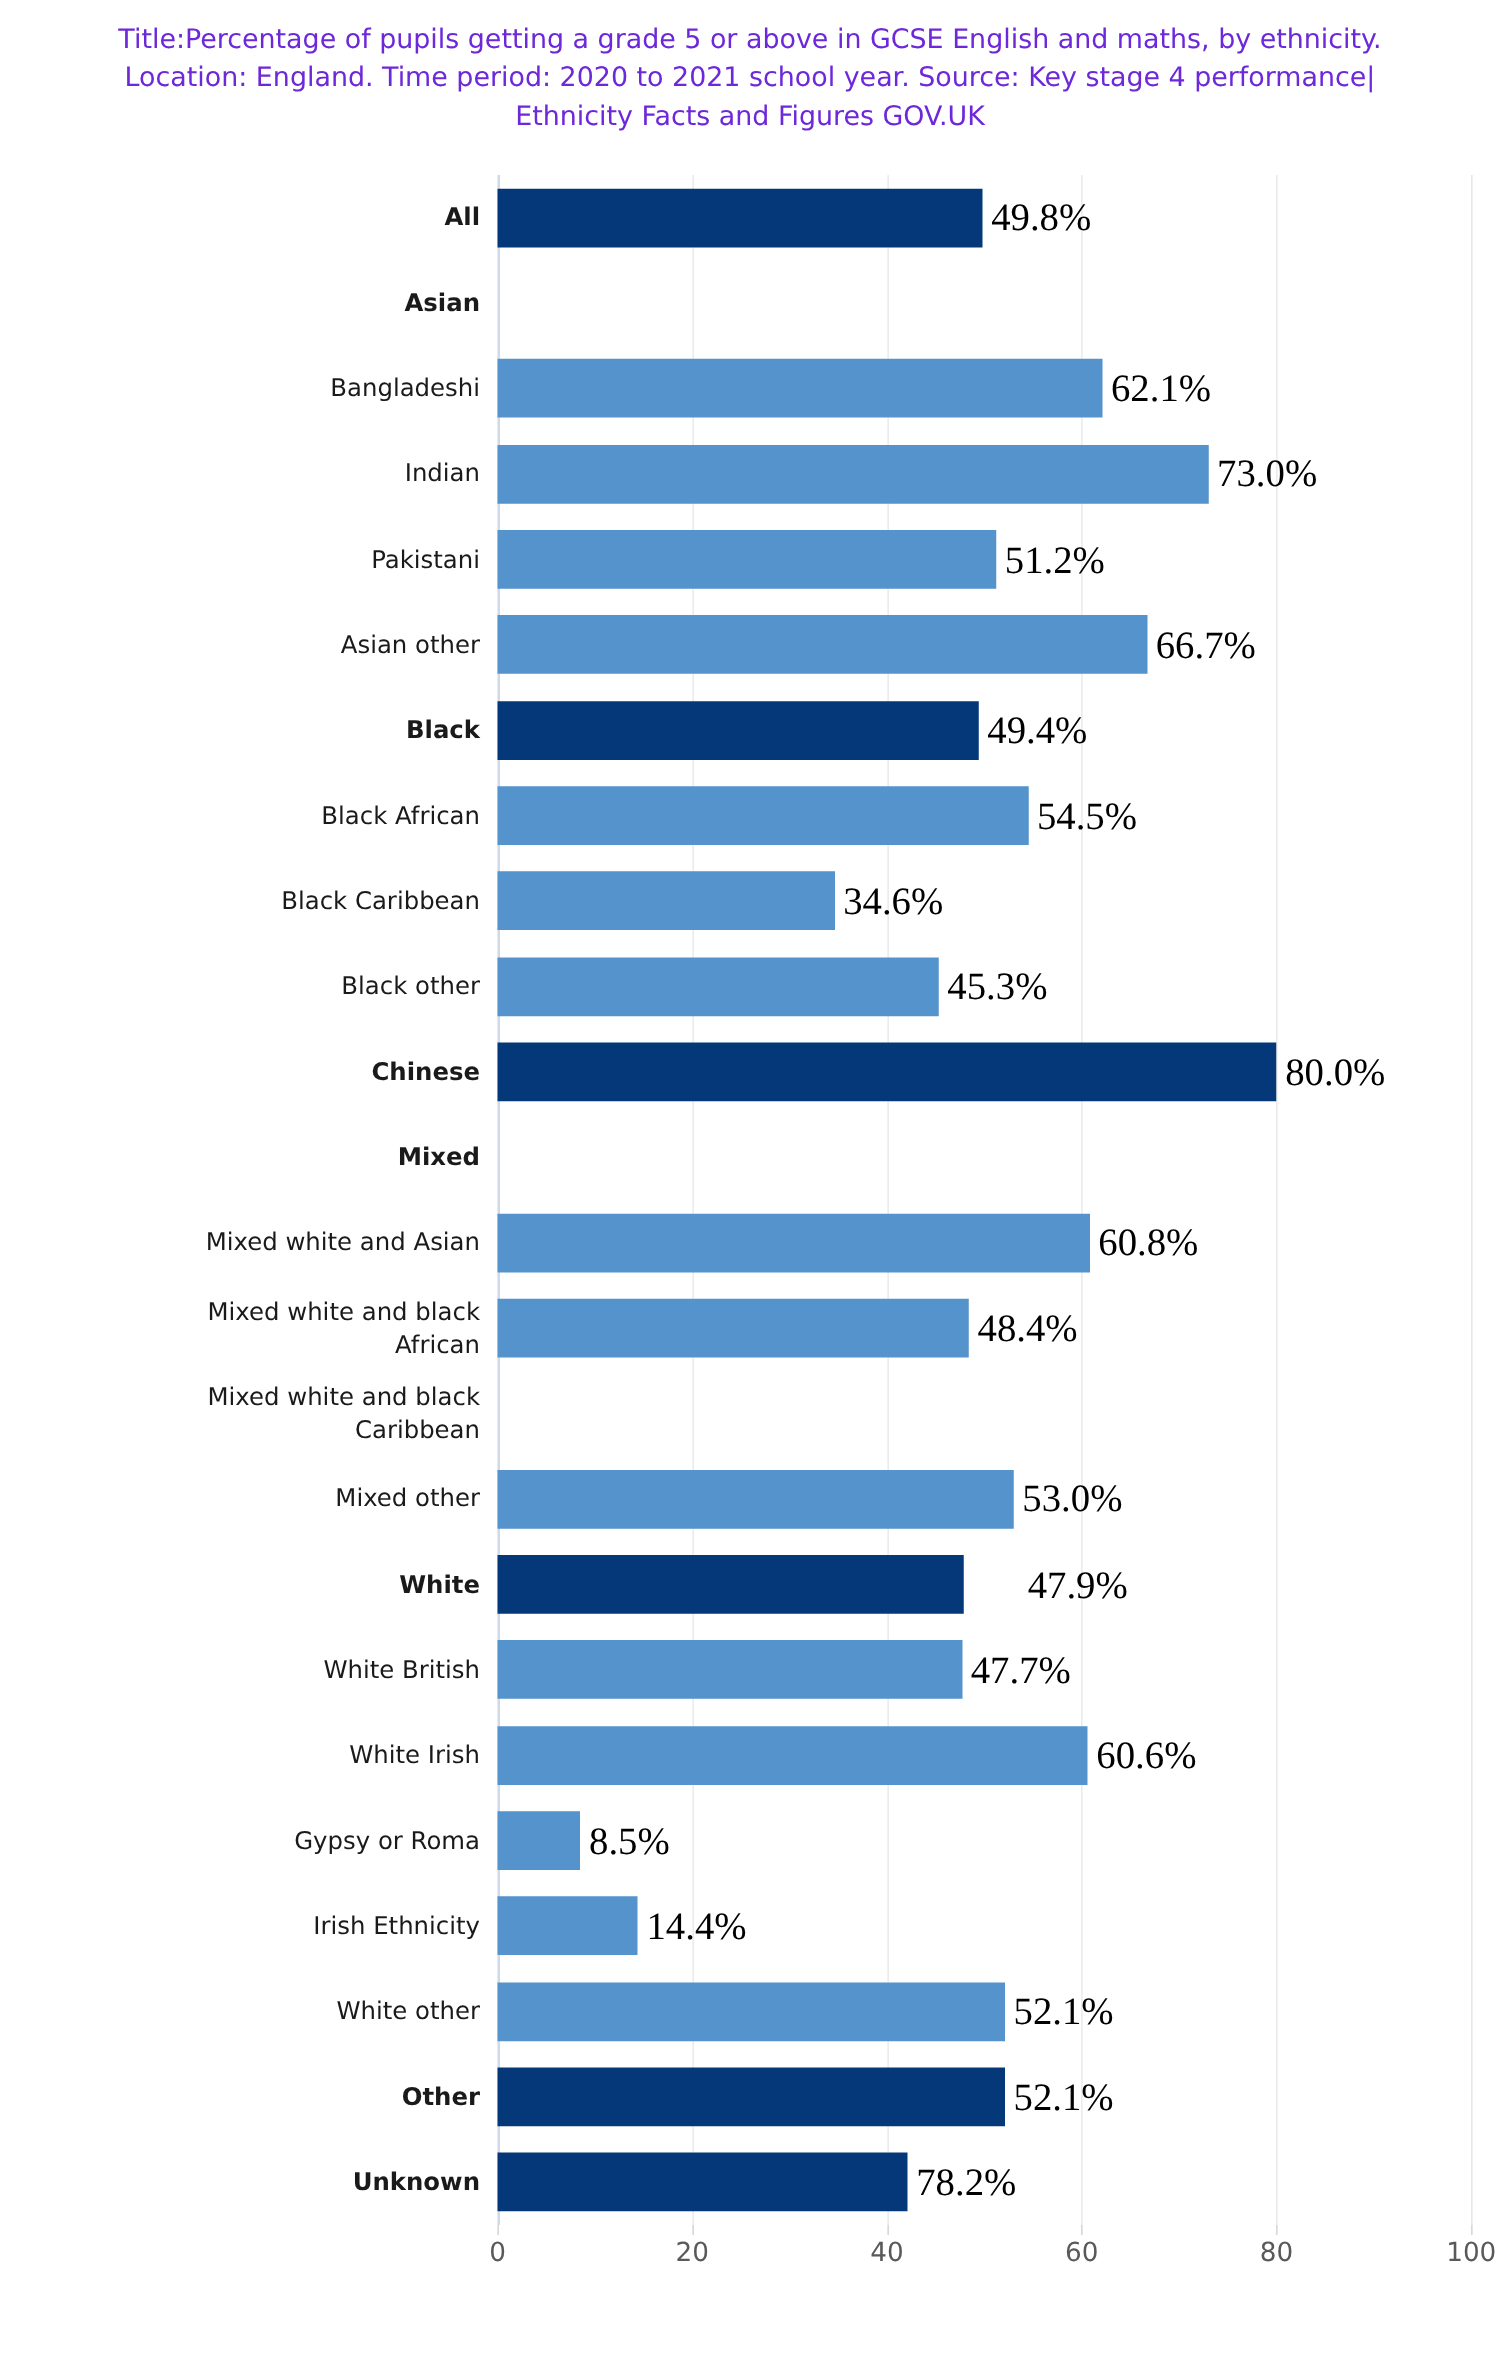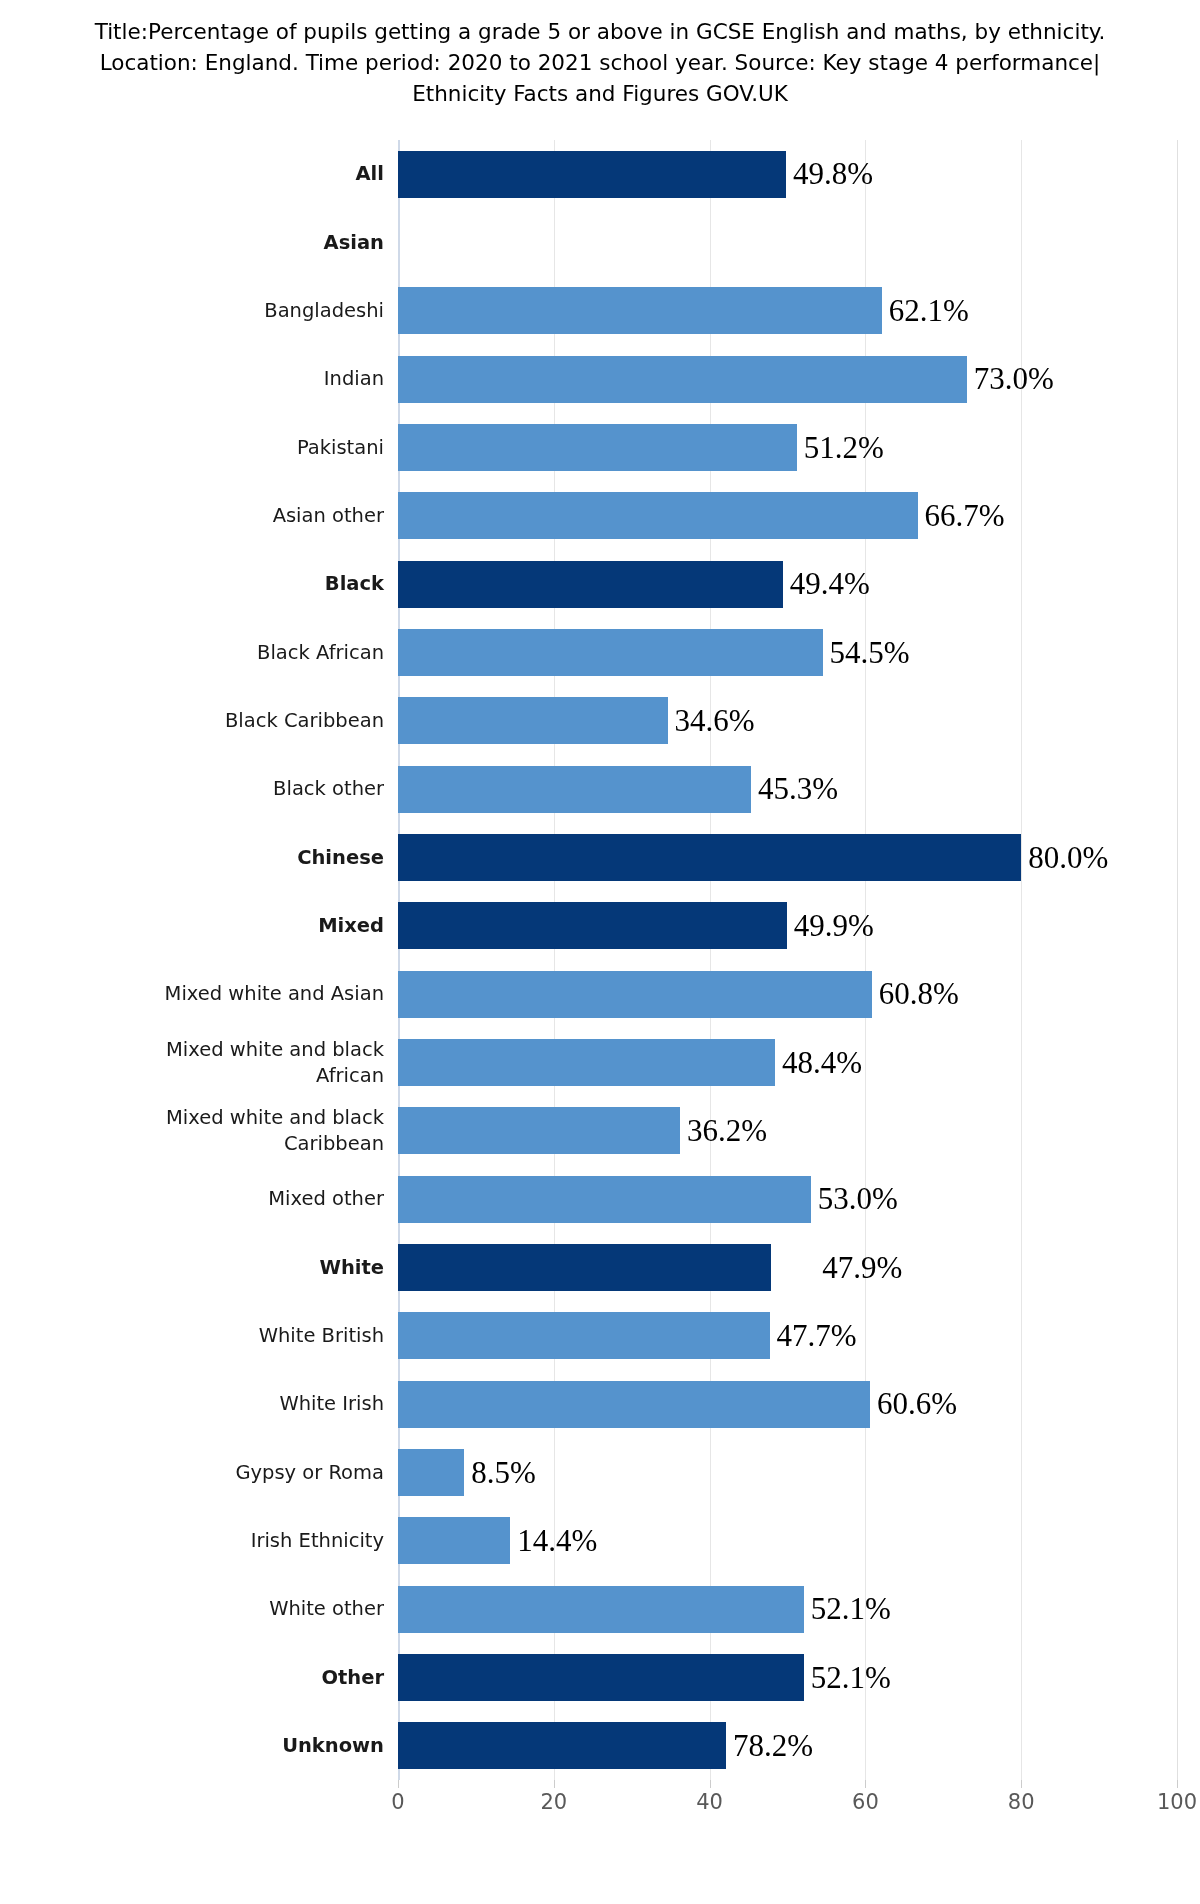--- a/index.html
+++ b/index.html
@@ -24,21 +24,21 @@
 
   
   #chart-title {
     position: absolute;
     left: 60px;
     top: 16px;
     width: 1080px;
     text-align: center;
     font-size: 21.5px;
     line-height: 31px;
-    color: #000000;
+    color: #6d28d9;
     font-family: "DejaVu Sans", "Liberation Sans", sans-serif;
     white-space: pre-wrap;
   }
 
   
   #plot-area {
     position: absolute;
     left: 398px;
     top: 140px;
     width: 779px;
@@ -211,35 +211,27 @@
         <div class="bar-value" style="left: 269.534px;">34.6%</div>
       </div>
       <div class="bar-row" style="top: 625.667px; width: 779px;">
         <div class="bar subitem" style="width: 352.887px;"></div>
         <div class="bar-value" style="left: 352.887px;">45.3%</div>
       </div>
       <div class="bar-row" style="top: 694px; width: 779px;">
         <div class="bar group" style="width: 623.2px;"></div>
         <div class="bar-value" style="left: 623.2px;">80.0%</div>
       </div>
-      <div class="bar-row" style="top: 762.333px; width: 779px;">
-        <div class="bar group" style="width: 388.721px;"></div>
-        <div class="bar-value" style="left: 388.721px;">49.9%</div>
-      </div>
       <div class="bar-row" style="top: 830.667px; width: 779px;">
         <div class="bar subitem" style="width: 473.632px;"></div>
         <div class="bar-value" style="left: 473.632px;">60.8%</div>
       </div>
       <div class="bar-row" style="top: 899px; width: 779px;">
         <div class="bar subitem" style="width: 377.036px;"></div>
         <div class="bar-value" style="left: 377.036px;">48.4%</div>
-      </div>
-      <div class="bar-row" style="top: 967.333px; width: 779px;">
-        <div class="bar subitem" style="width: 281.998px;"></div>
-        <div class="bar-value" style="left: 281.998px;">36.2%</div>
       </div>
       <div class="bar-row" style="top: 1035.67px; width: 779px;">
         <div class="bar subitem" style="width: 412.87px;"></div>
         <div class="bar-value" style="left: 412.87px;">53.0%</div>
       </div>
       <div class="bar-row" style="top: 1104px; width: 779px;">
         <div class="bar group" style="width: 373.141px;"></div>
         <div class="bar-value" style="left: 373.141px; margin-left: 44px;">47.9%</div>
       </div>
       <div class="bar-row" style="top: 1172.33px; width: 779px;">

